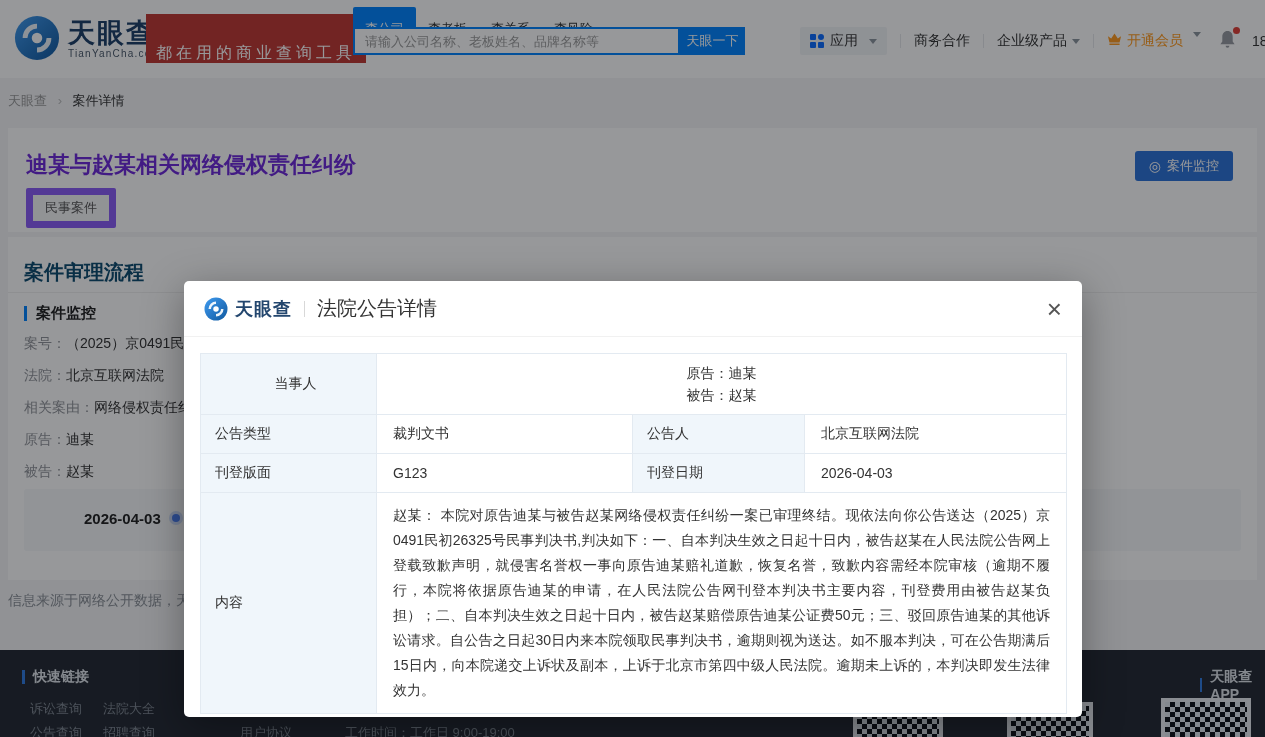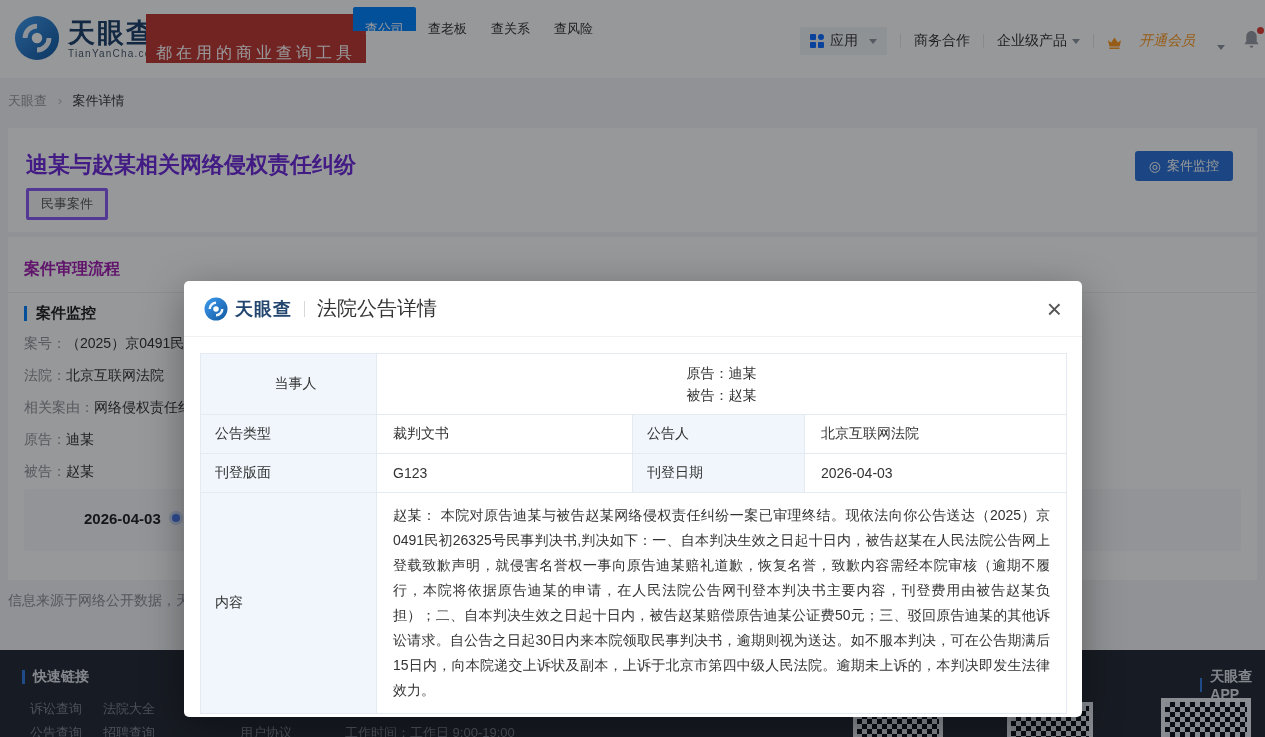--- a/index.html
+++ b/index.html
@@ -22,40 +22,40 @@
   .search-tab.active{background:#0084ff;color:#fff;border-radius:2px 2px 0 0;}
   .search-row{display:flex;}
   .search-input{width:327px;height:28px;border:2px solid #0084ff;font-size:13px;padding:0 10px;outline:none;color:#333;background:#fff;}
   .search-input::placeholder{color:#9b9b9b;}
   .search-btn{width:65px;height:28px;background:#0084ff;color:#fff;font-size:13px;border:none;cursor:pointer;}
   .header-nav{position:absolute;left:800px;top:26px;height:30px;display:flex;align-items:center;font-size:14px;color:#333;white-space:nowrap;}
   .apps-btn{display:flex;align-items:center;gap:6px;background:#f2f4f7;padding:5px 10px;border-radius:2px;cursor:pointer;}
   .caret{width:0;height:0;border-left:4px solid transparent;border-right:4px solid transparent;border-top:5px solid #8b949e;display:inline-block;margin-left:5px;}
   .vdiv{width:1px;height:14px;background:#e5e7ea;margin:0 13px;}
   .nav-item{cursor:pointer;display:flex;align-items:center;}
-  .vip{color:#ff9a1f;display:flex;align-items:flex-end;gap:17px;cursor:pointer;font-style:italic;}
+  .vip{color:#ff9a1f;display:flex;align-items:flex-start;gap:5px;cursor:pointer;}
   .bell-wrap{position:relative;margin:0 16px 0 18px;cursor:pointer;}
   .red-dot{position:absolute;top:-3px;right:-4px;width:7px;height:7px;border-radius:50%;background:#e03e36;}
 
   
   .breadcrumb{position:absolute;top:92px;left:8px;font-size:13px;z-index:1;}
   .bc-home{color:#999;cursor:pointer;}
   .bc-sep{color:#bbb;margin:0 7px;}
   .bc-cur{color:#333;}
 
   
   .title-card{position:absolute;top:128px;left:8px;width:1249px;height:104px;background:#fff;z-index:1;}
   .case-title{position:absolute;left:18px;top:22px;font-size:22px;font-weight:bold;color:#6d28d9;}
-  .case-tag{position:absolute;left:18px;top:60px;font-size:13px;color:#555;background:#f5f6f7;border:3px solid #8b5cf6;border-radius:2px;padding:4px 12px;}
+  .case-tag{position:absolute;left:18px;top:60px;font-size:13px;color:#555;background:#f5f6f7;border:7px solid #8b5cf6;border-radius:2px;padding:4px 12px;}
   .monitor-btn{position:absolute;right:24px;top:23px;height:30px;background:#2c72d7;color:#fff;font-size:13px;border:none;border-radius:3px;padding:0 14px;display:flex;align-items:center;gap:6px;cursor:pointer;}
   .monitor-glyph{font-size:14px;line-height:1;}
 
   
   .flow-card{position:absolute;top:237px;left:8px;width:1249px;height:343px;background:#fff;z-index:1;}
-  .flow-title{position:absolute;left:16px;top:22px;font-size:16px;font-weight:bold;color:#a21caf;}
+  .flow-title{position:absolute;left:16px;top:22px;font-size:20px;font-weight:bold;color:#0c4a6e;}
   .flow-divider{position:absolute;top:55px;left:0;width:100%;border-top:1px solid #efefef;}
   .stage{position:absolute;left:16px;top:67px;display:flex;align-items:center;gap:9px;font-size:15px;font-weight:bold;color:#222;}
   .stage-bar{width:3px;height:15px;background:#0084ff;}
   .fields{position:absolute;left:16px;top:90px;font-size:14px;line-height:32px;}
   .field-label{color:#909399;}
   .field-value{color:#333;}
   .timeline{position:absolute;left:16px;right:16px;top:252px;height:62px;background:#f6f8fa;border-radius:3px;}
   .timeline-date{position:absolute;left:60px;top:21px;font-size:15px;font-weight:bold;color:#222;}
   .timeline-dot{position:absolute;left:148px;top:25px;width:8px;height:8px;border-radius:50%;background:#4a7ef0;box-shadow:0 0 0 3px rgba(74,126,240,.25);}
 
@@ -120,20 +120,24 @@
     <div class="l1">都在用的商业查询工具</div>
   </div>
 
   <div class="search-area">
     <div class="search-tabs">
       <span class="search-tab active">查公司</span>
       <span class="search-tab">查老板</span>
       <span class="search-tab">查关系</span>
       <span class="search-tab">查风险</span>
     </div>
+    <div class="search-row">
+      <input class="search-input" placeholder="请输入公司名称、老板姓名、品牌名称等" style="">
+      <button class="search-btn">天眼一下</button>
+    </div>
   </div>
 
   <div class="header-nav">
     <div class="apps-btn">
       <svg width="14" height="14" viewBox="0 0 14 14">
         <rect x="0" y="0" width="6" height="6" rx="1" fill="#0b6cff"></rect>
         <rect x="8" y="0" width="6" height="6" rx="3" fill="#0b6cff"></rect>
         <rect x="0" y="8" width="6" height="6" rx="1" fill="#0b6cff"></rect>
         <rect x="8" y="8" width="6" height="6" rx="1" fill="#0b6cff"></rect>
       </svg>

